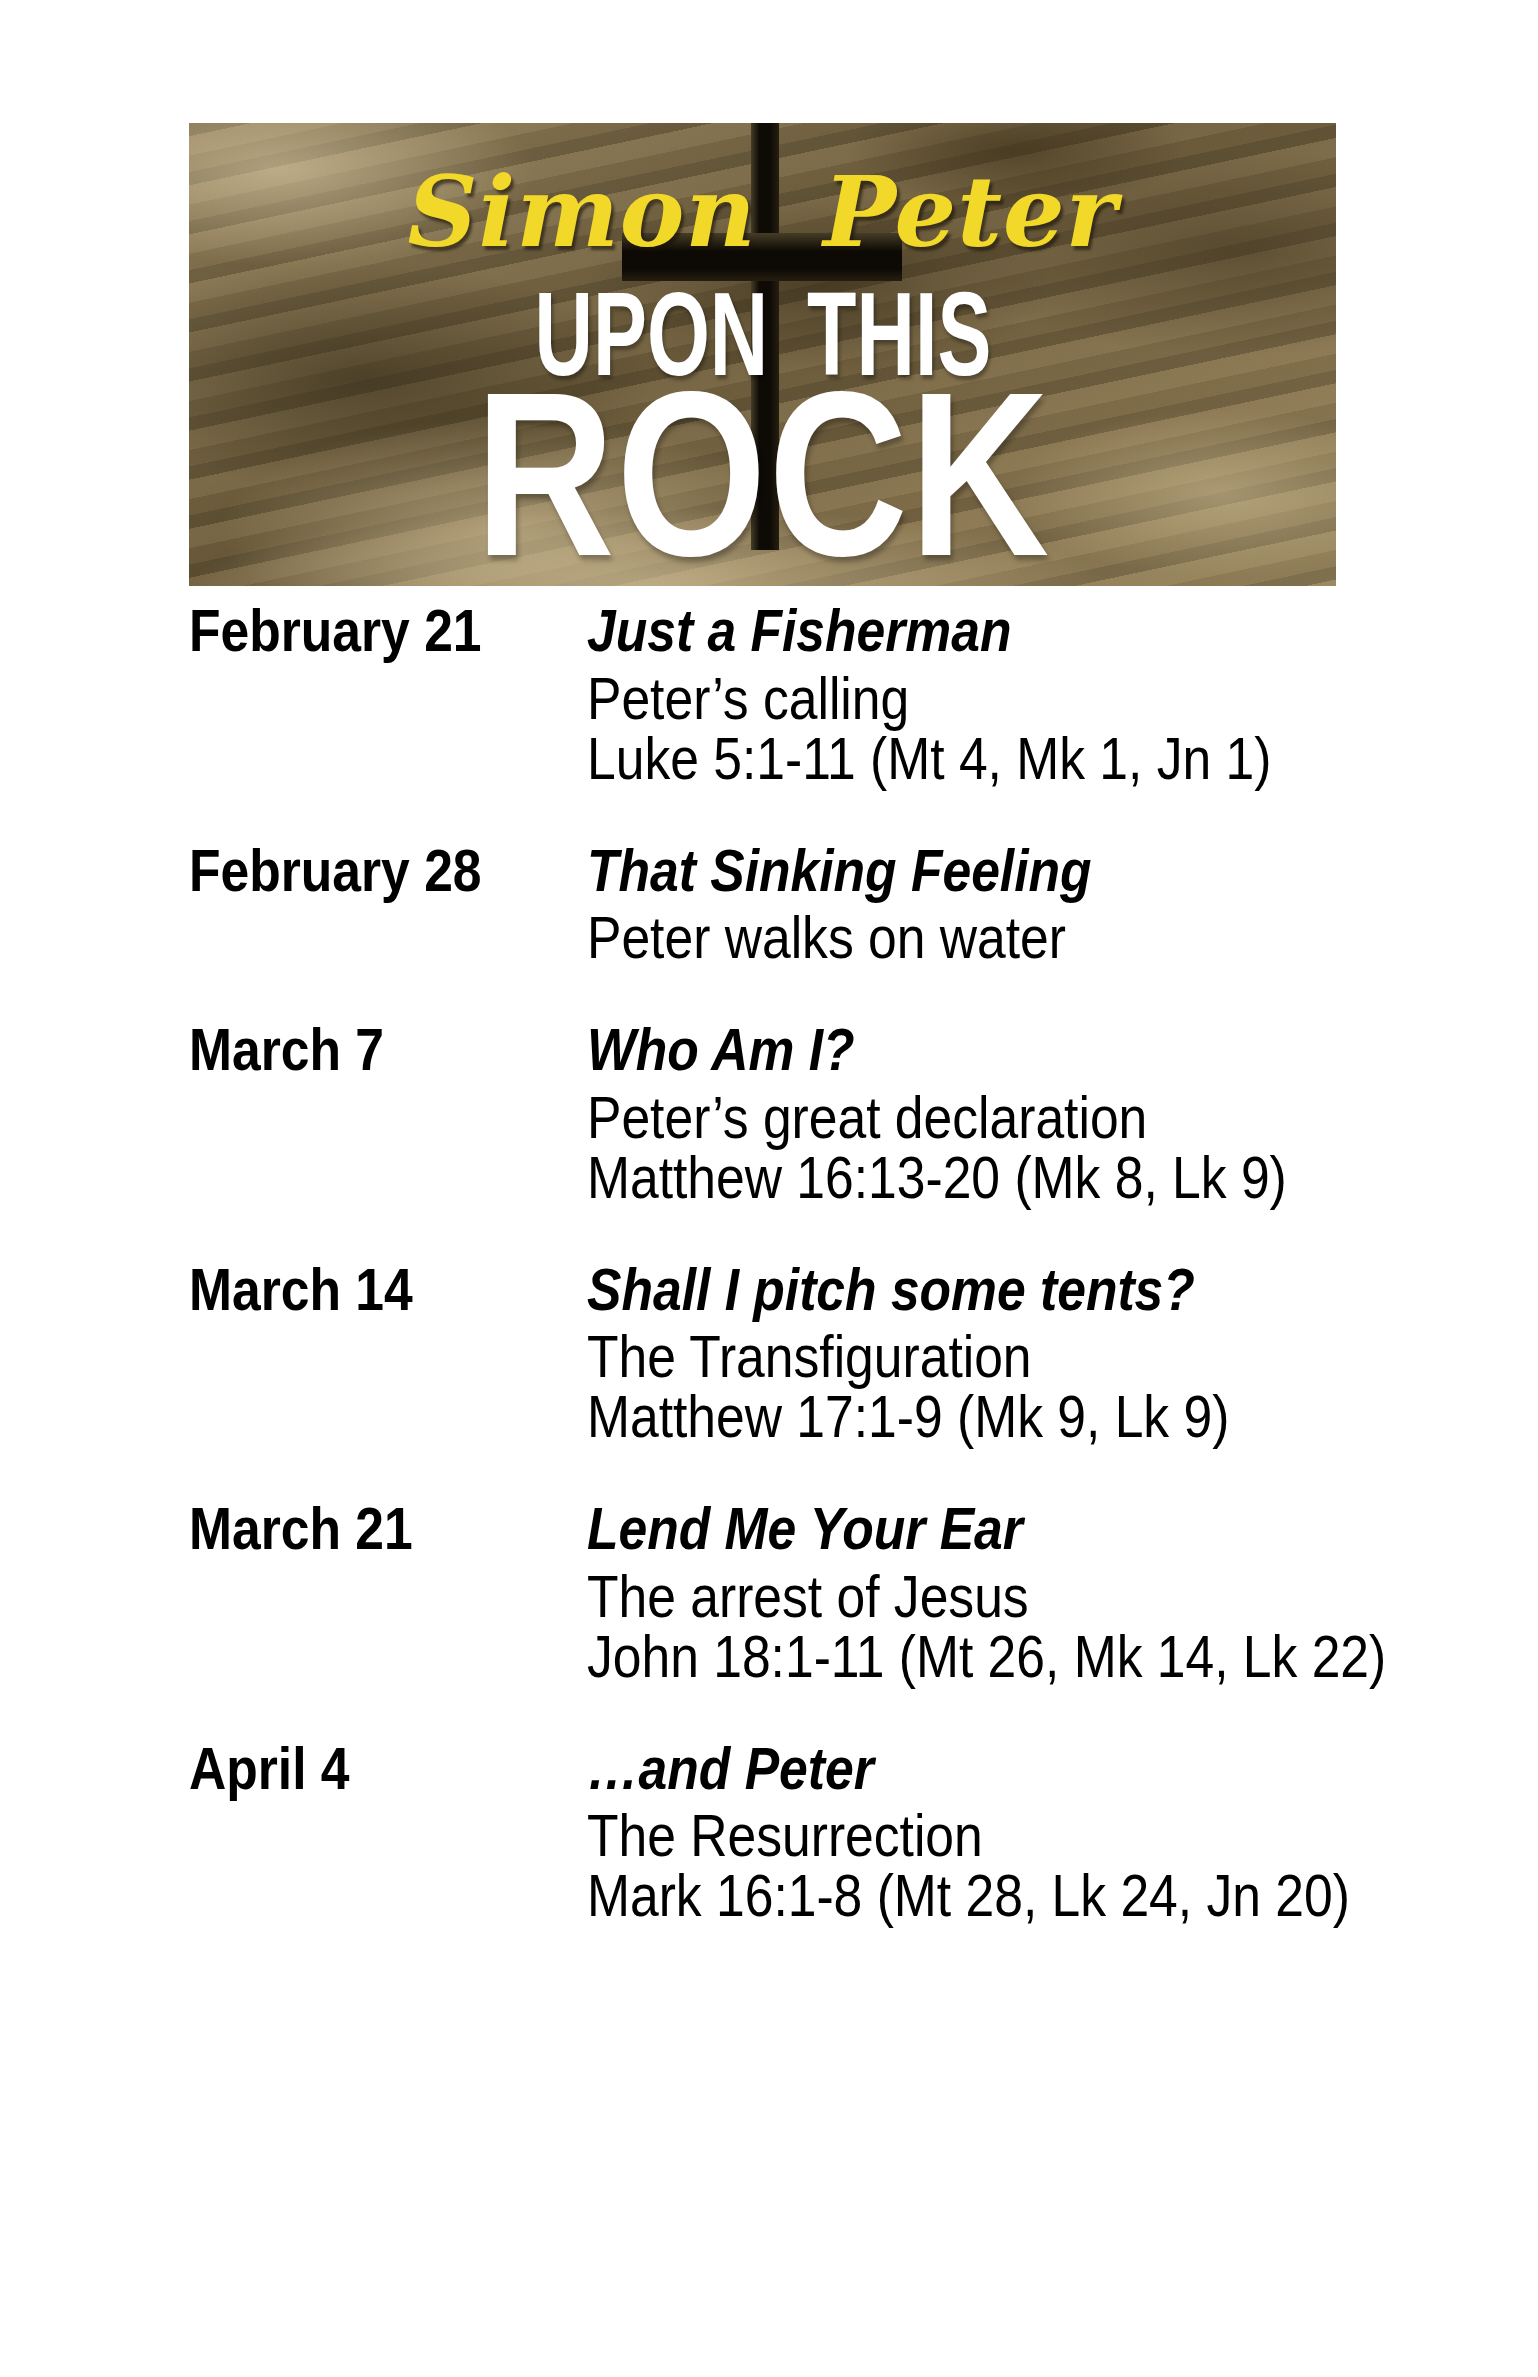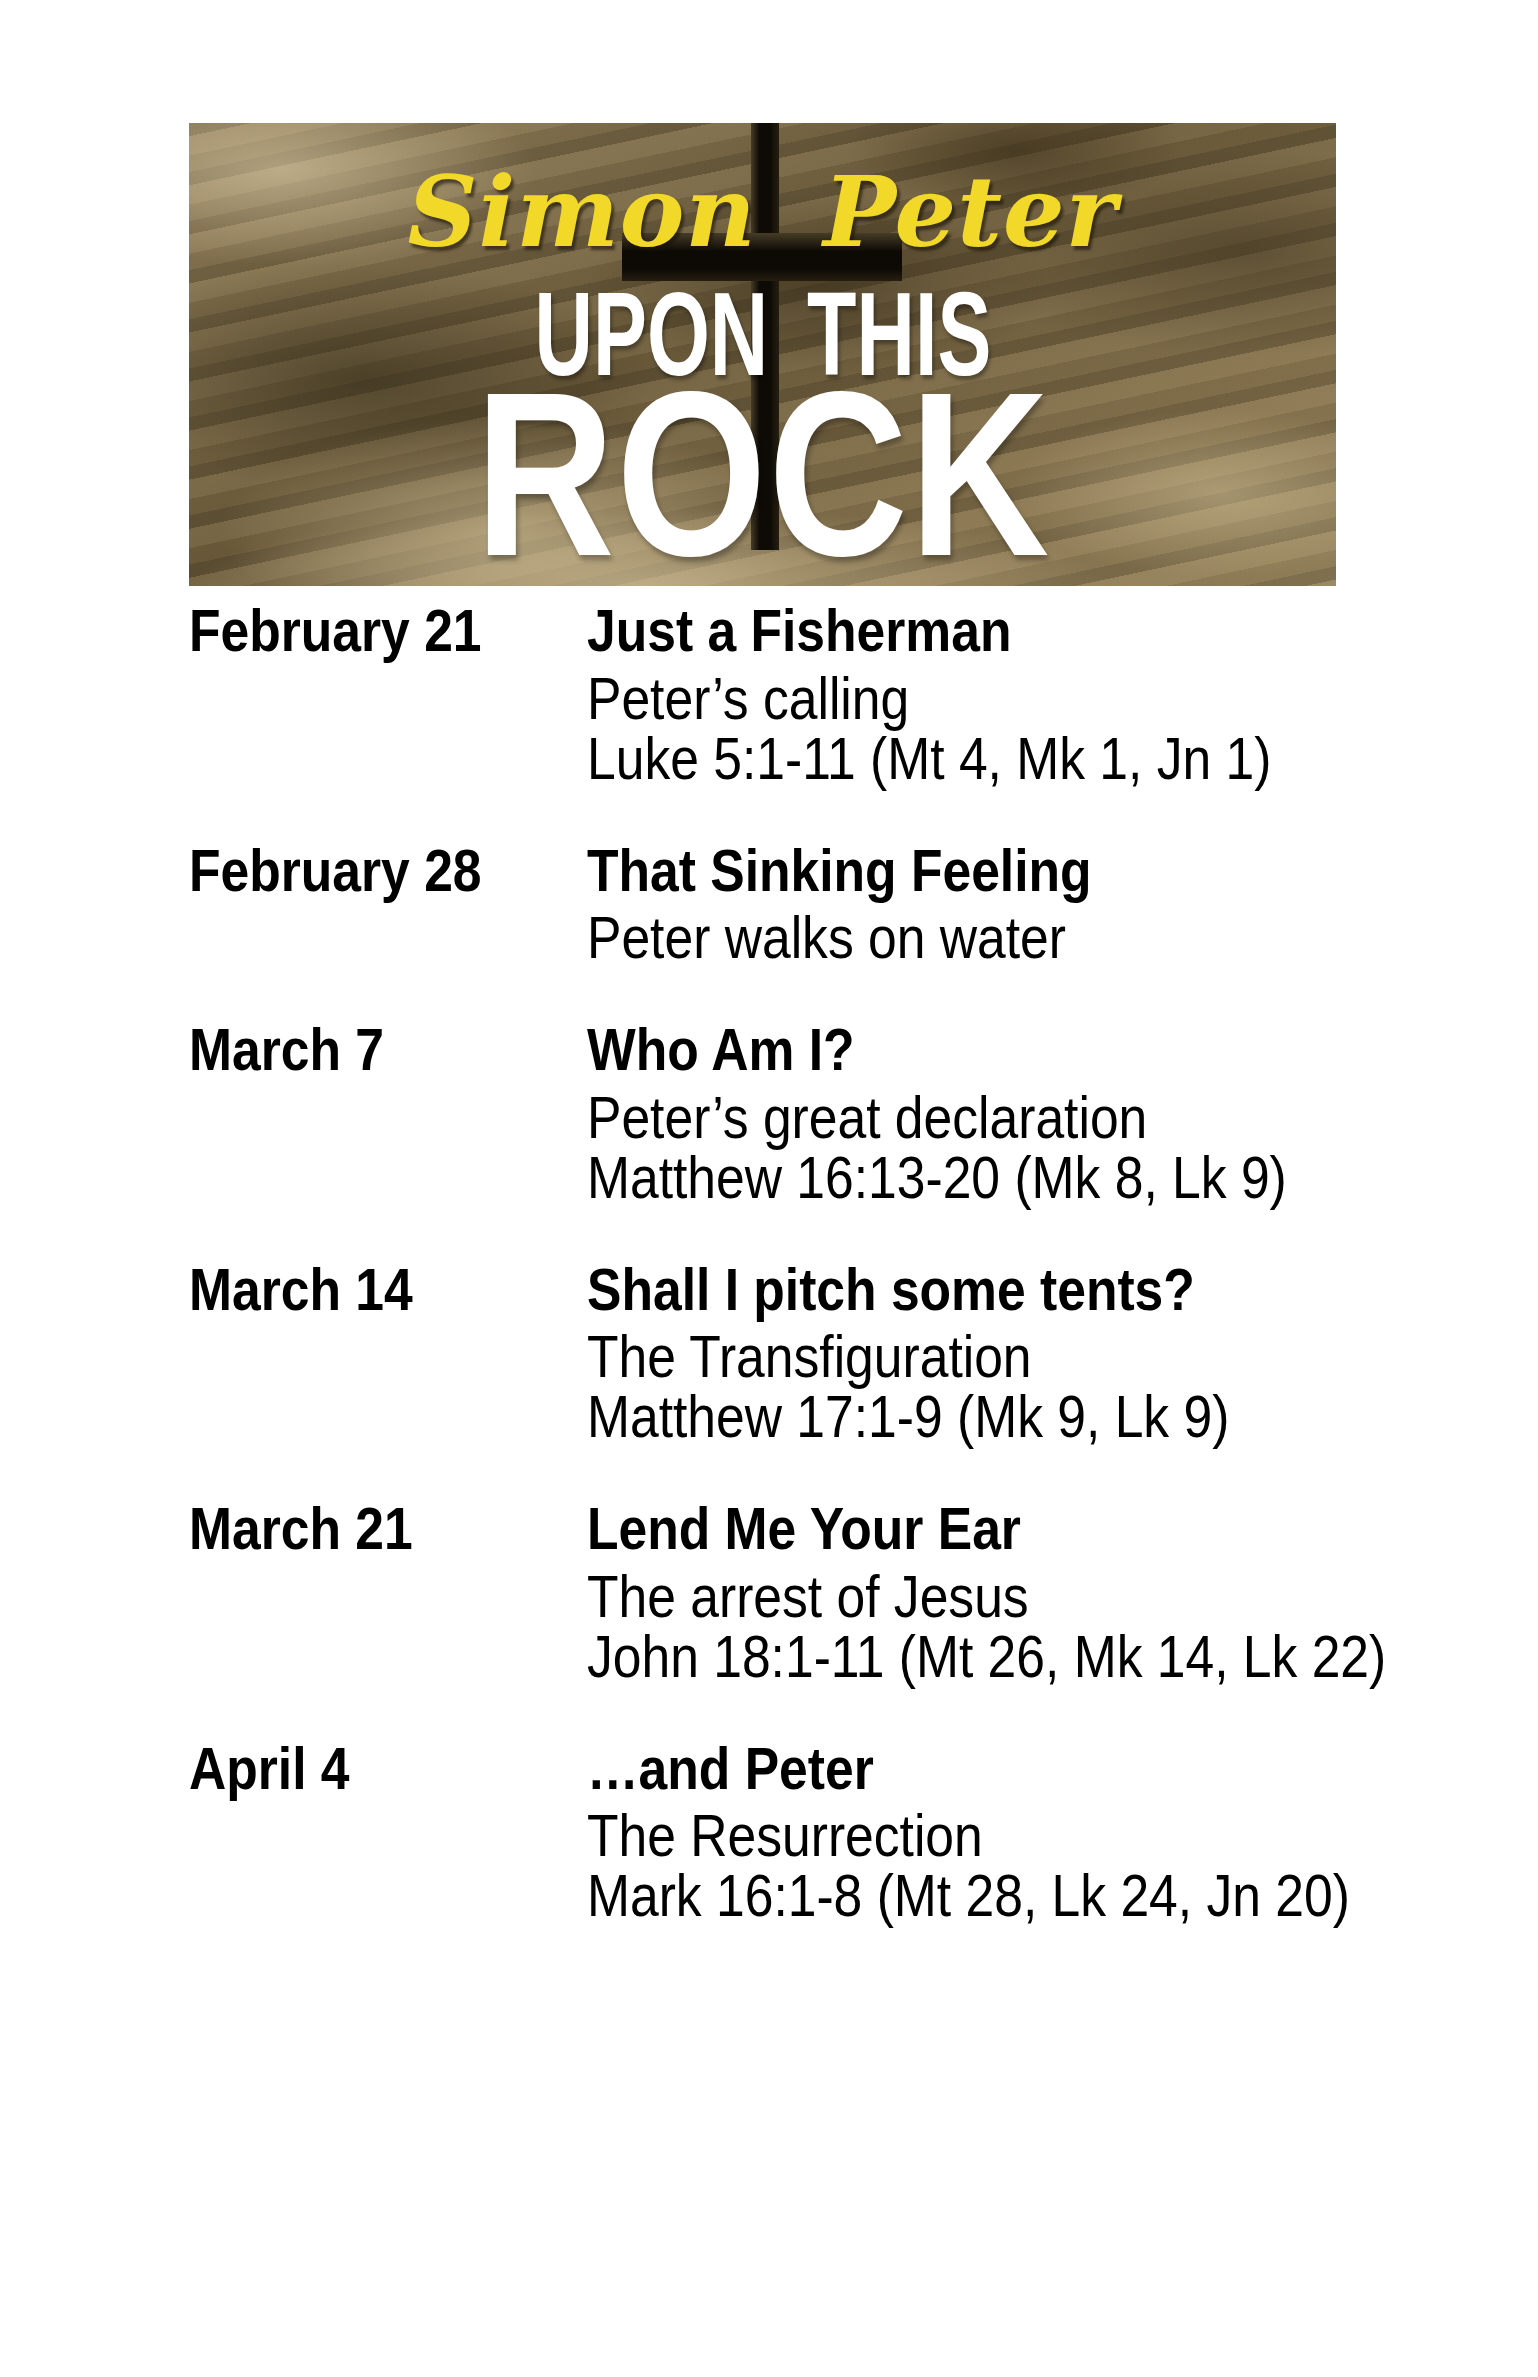--- a/index.html
+++ b/index.html
@@ -57,21 +57,21 @@
 
   
   .schedule {
     position:absolute; left:189px; top:601px; width:1203px;
     font-size:60px; line-height:60px;
   }
   .entry { display:grid; grid-template-columns:398px auto; margin-bottom:52px; }
   .entry-right { }
   .cx { display:inline-block; transform:scaleX(.86); transform-origin:0 50%; white-space:nowrap; }
   .date  { font-weight:bold; }
-  .title { font-weight:bold; margin-bottom:7.5px; }
+  .title { font-weight:bold; font-style:italic; margin-bottom:7.5px; }
   .desc, .scripture { font-weight:normal; }
 </style>
 </head>
 <body>
 
 <div class="banner">
   <div class="cross-v"></div>
   <div class="cross-h"></div>
   <div class="banner-script">Simon Peter</div>
   <div class="banner-upon">

